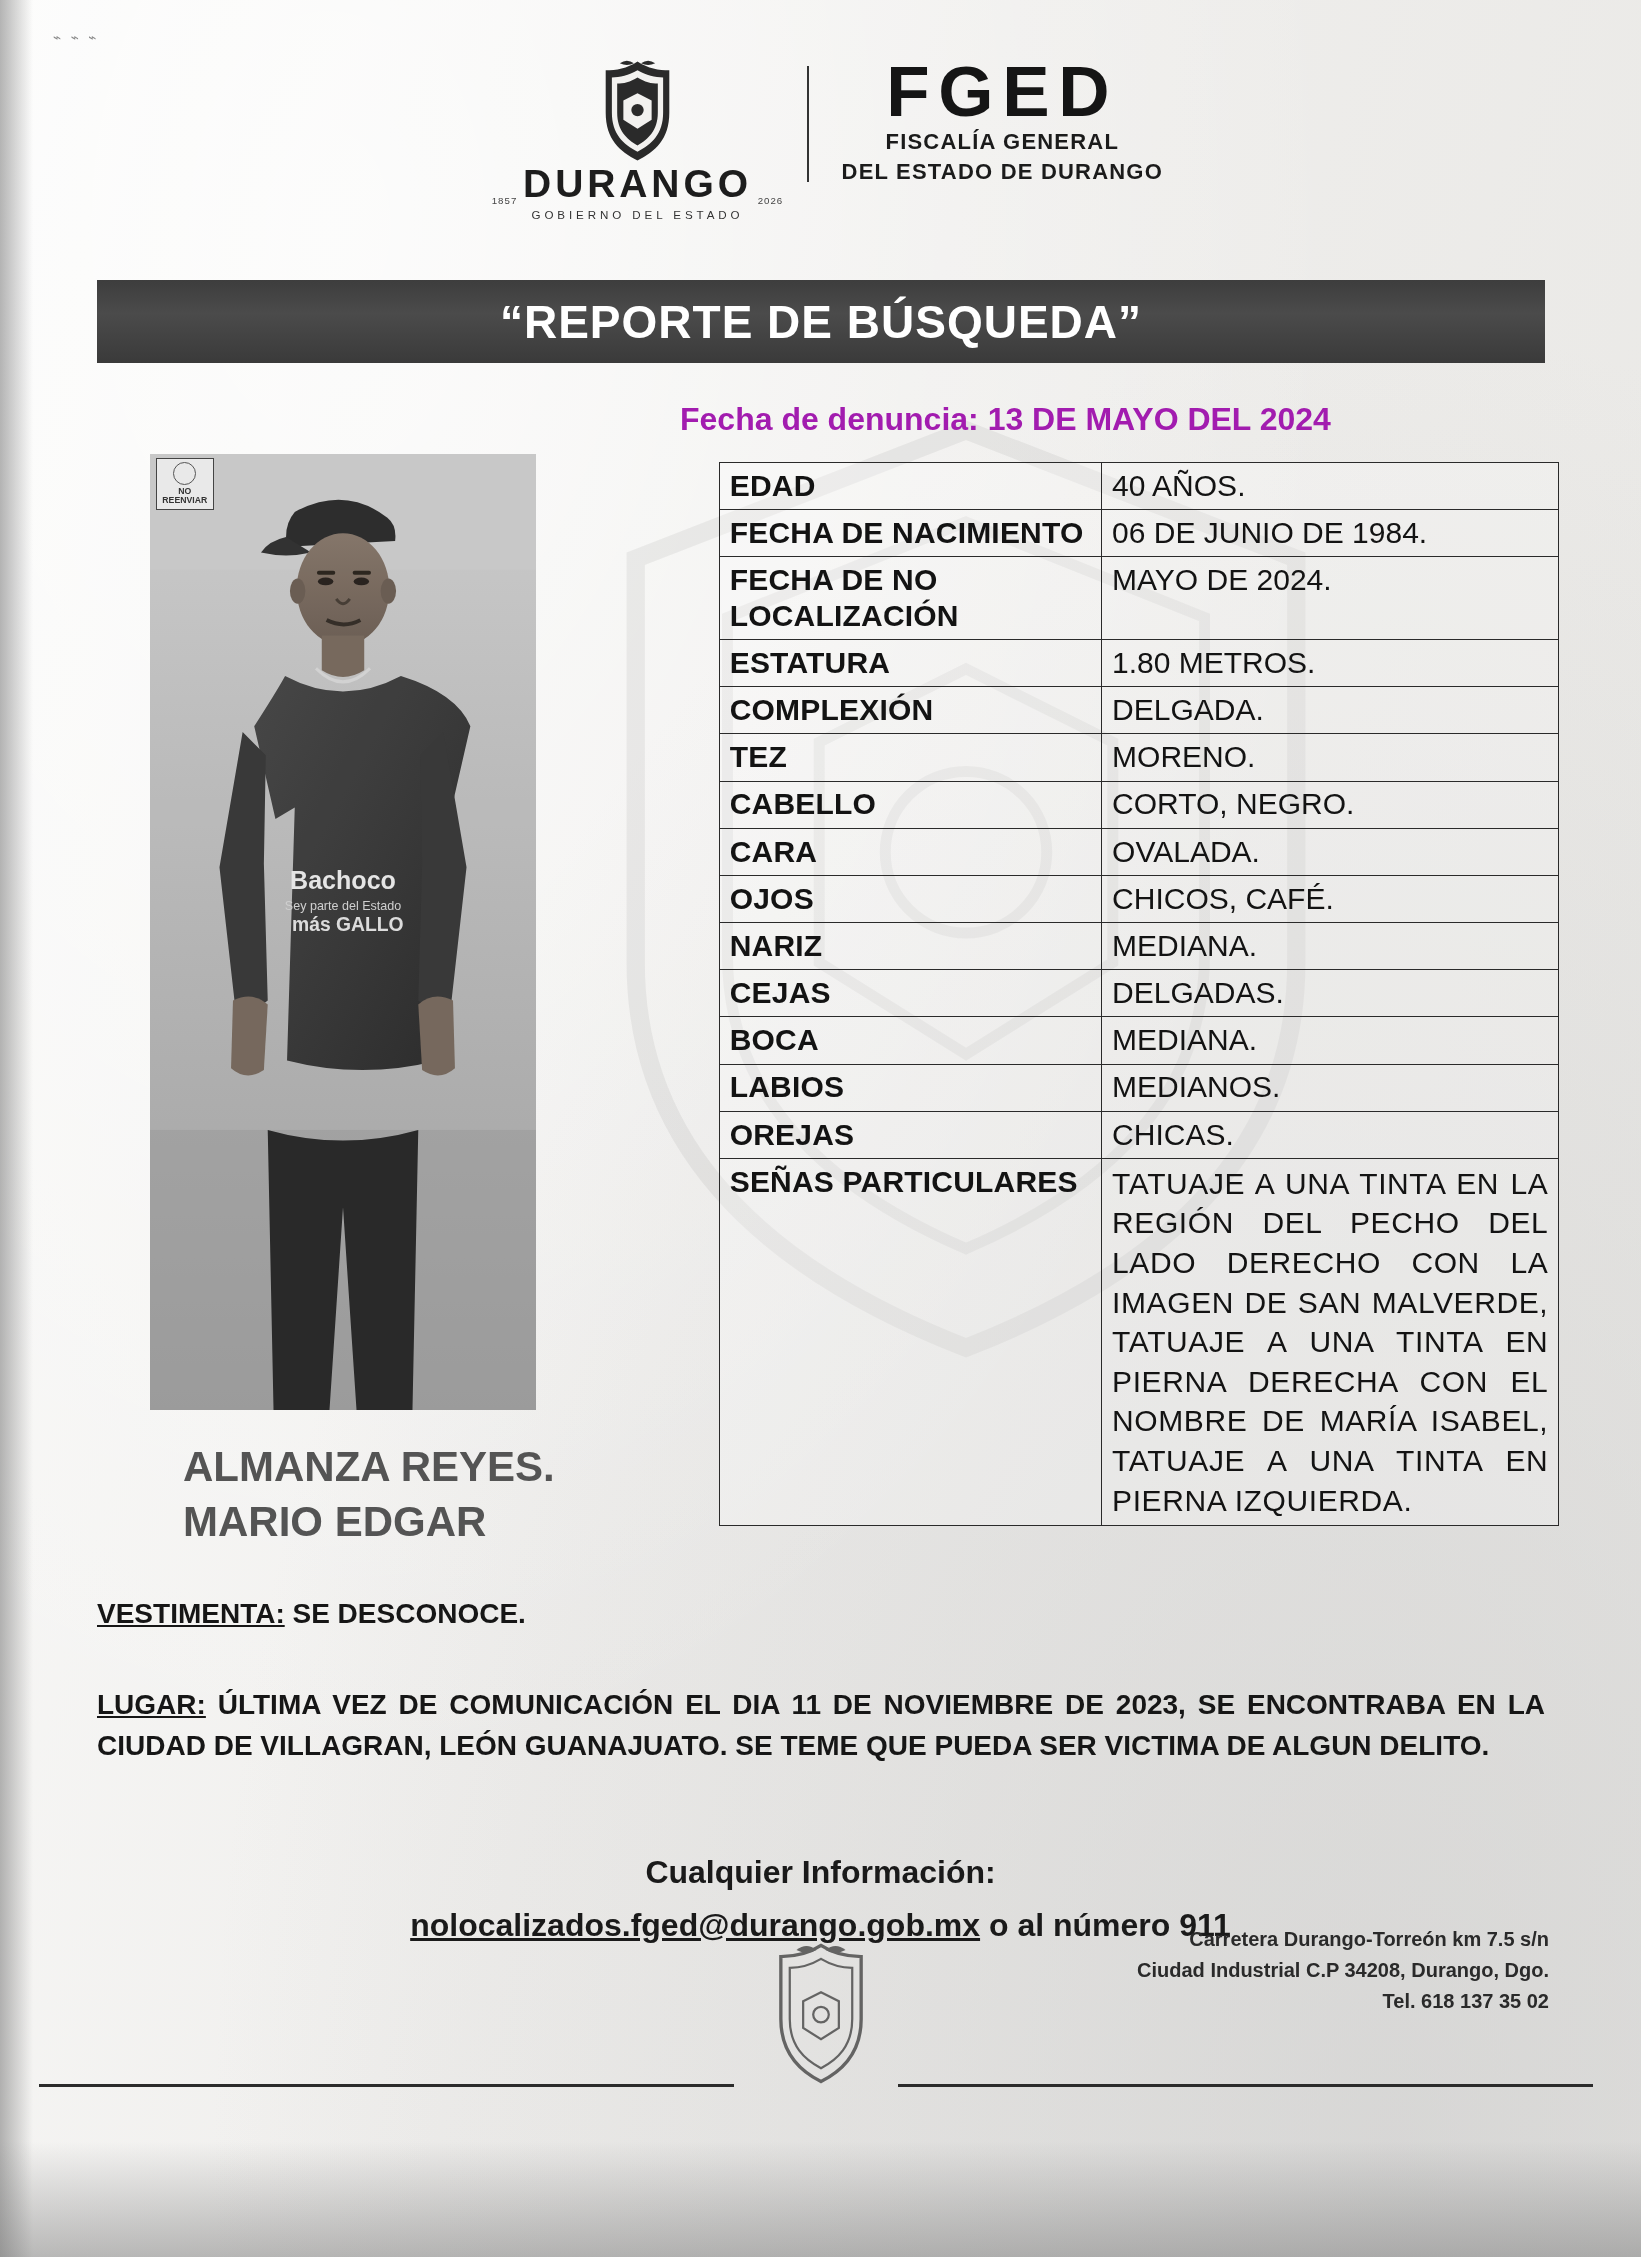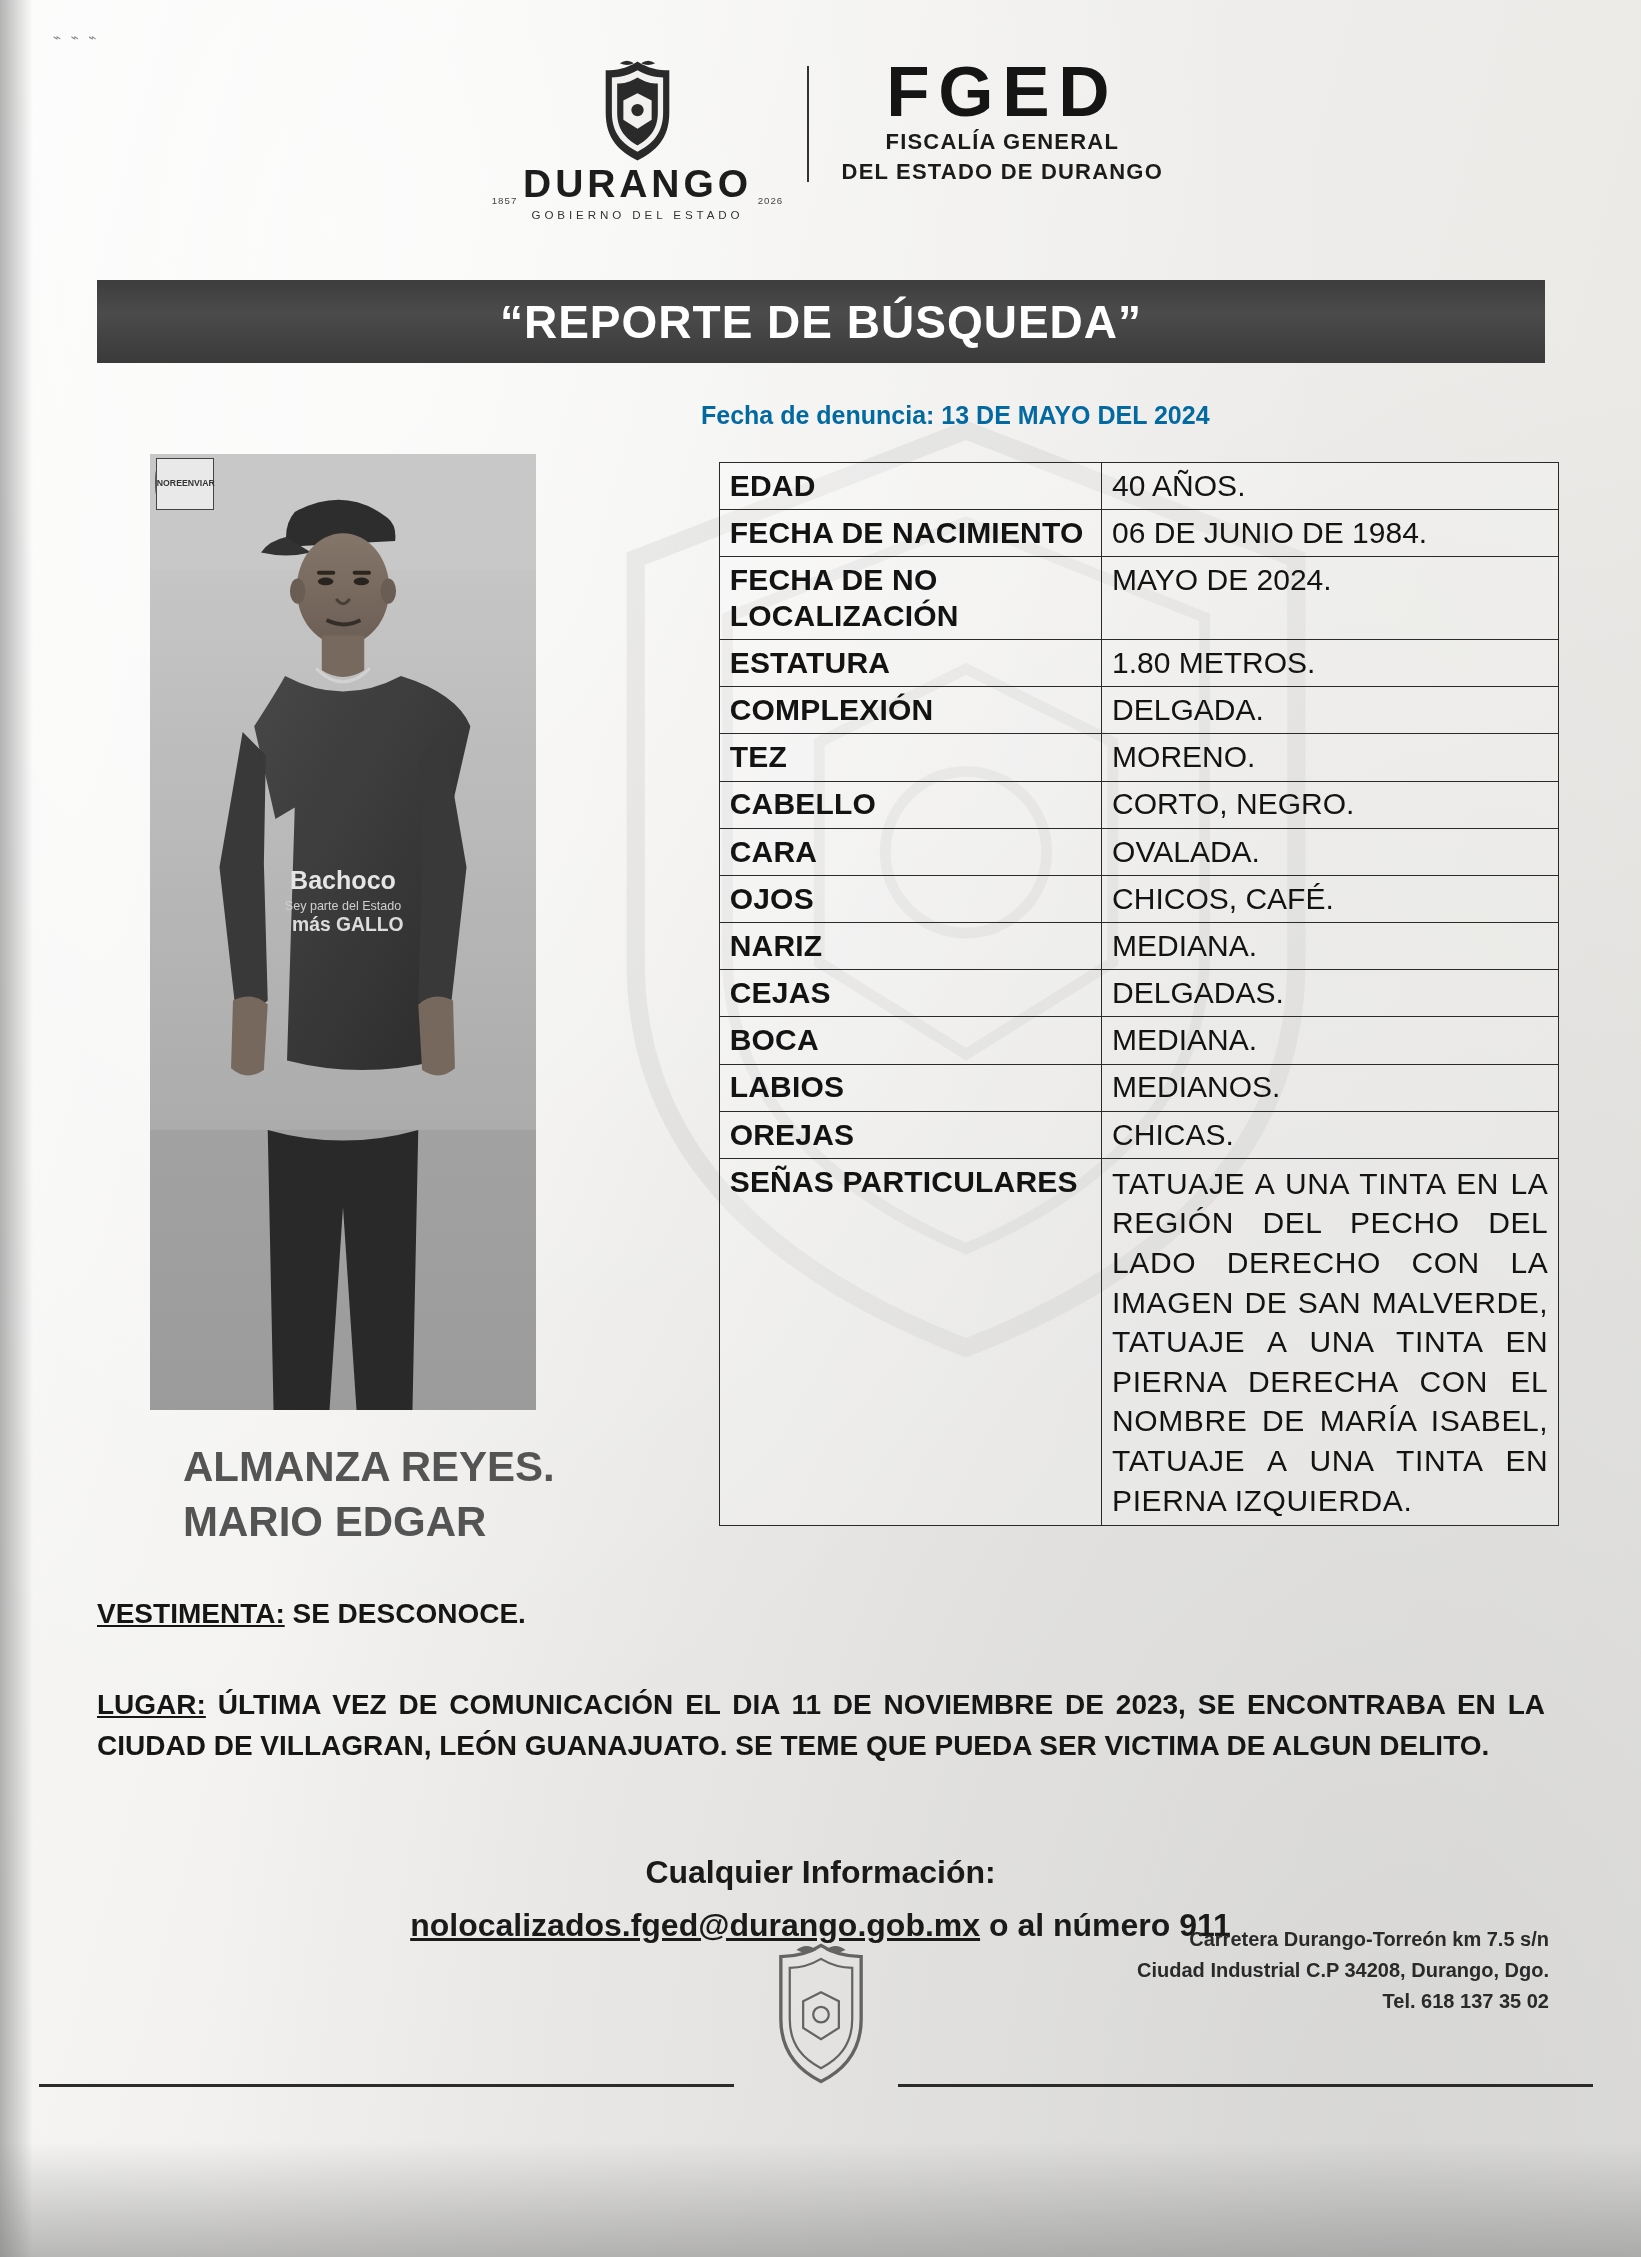--- a/index.html
+++ b/index.html
@@ -118,25 +118,25 @@
   .title-banner span {
     color: #fff;
     font-size: 46px;
     font-weight: bold;
     letter-spacing: 1px;
   }
 
   
   .date-line {
     position: absolute;
-    left: 701px;
+    left: 680px;
     top: 401px;
-    font-size: 25px;
-    font-weight: bold;
-    color: #0369a1;
+    font-size: 32px;
+    font-weight: bold;
+    color: #a21caf;
     white-space: nowrap;
   }
 
   
   .photo {
     position: absolute;
     left: 150px;
     top: 454px;
     width: 386px;
     height: 956px;
@@ -149,21 +149,21 @@
     left: 5.8px;
     top: 3.9px;
     width: 56px;
     height: 50px;
     border: 1.9px solid #444;
     background: #e9e9e9;
     font-size: 8.7px;
     font-weight: bold;
     color: #333;
     display: flex;
-    flex-direction: row;
+    flex-direction: column;
     align-items: center;
     justify-content: center;
     line-height: 1.1;
     text-align: right;
     z-index: 4;
   }
   .no-forward .circ {
     width: 21px; height: 21px;
     border: 1.9px solid #555;
     border-radius: 50%;

